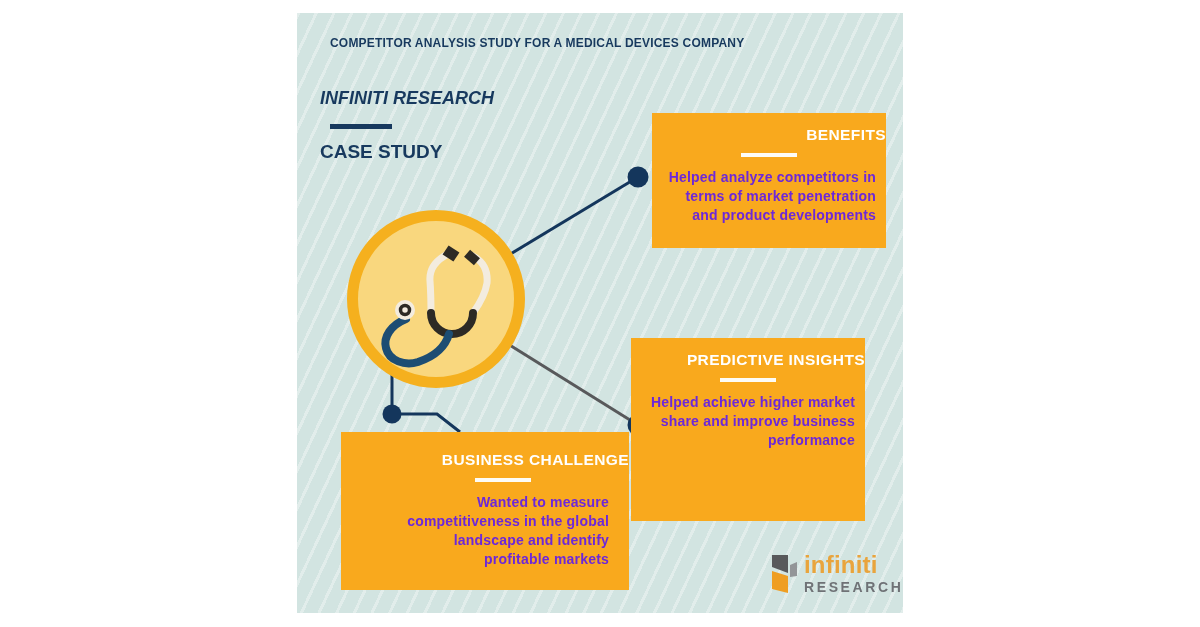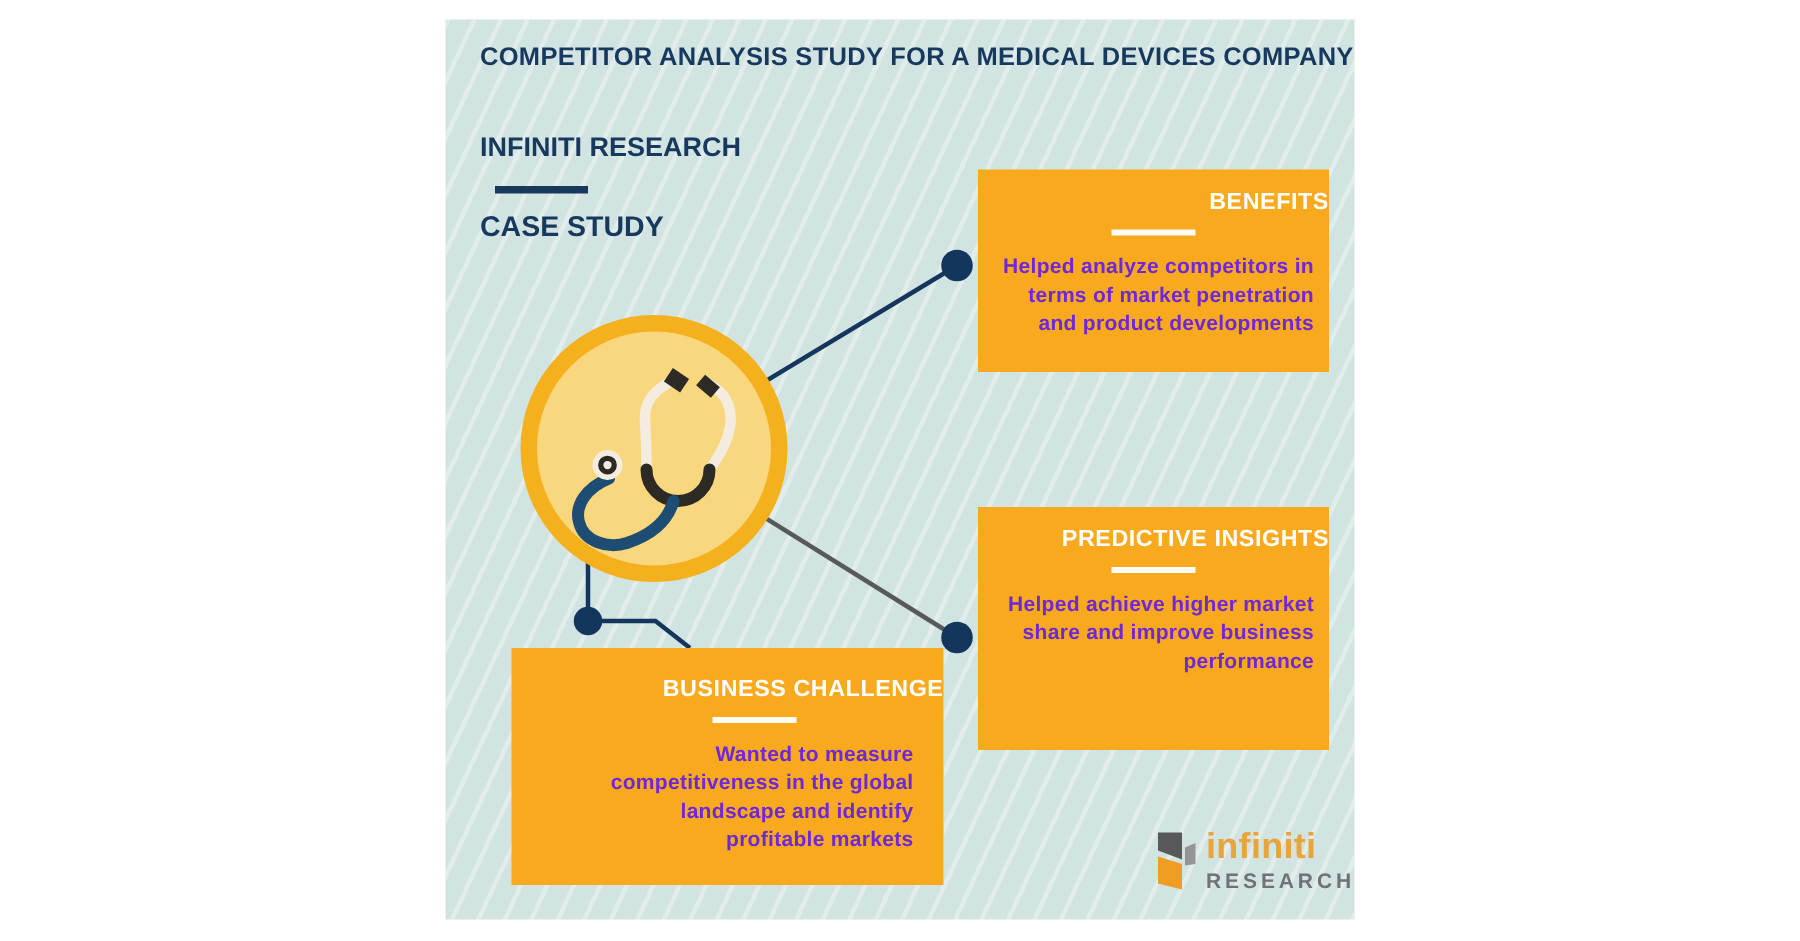--- a/index.html
+++ b/index.html
@@ -8,30 +8,30 @@
     font-family:"Liberation Sans","DejaVu Sans",sans-serif;overflow:hidden;
   }
   .panel{
     position:absolute;left:297px;top:13px;width:606px;height:600px;
     background-color:#d2e4e1;
     background-image:repeating-linear-gradient(115deg,
       rgba(255,255,255,0.35) 0px, rgba(255,255,255,0.35) 3px,
       rgba(255,255,255,0) 3px, rgba(255,255,255,0) 16px);
   }
   .hdr{position:absolute;left:23px;color:#17395e;font-weight:bold;z-index:2;}
-  .title{top:13px;width:588px;font-size:17px;line-height:24px;letter-spacing:0.2px;}
-  .brand{top:73px;font-size:18px;line-height:24px;}
+  .title{top:13px;width:588px;font-size:12px;line-height:35px;letter-spacing:0.2px;margin-left:10px;}
+  .brand{top:73px;font-size:18px;line-height:24px;font-style:italic;}
   .brand-rule{position:absolute;left:33px;top:111px;width:62px;height:5px;background:#17395e;z-index:2;}
   .casestudy{top:127px;font-size:19px;line-height:24px;}
   .card{
     position:absolute;background:#f9a91d;color:#ffffff;text-align:right;
     z-index:2;box-sizing:border-box;padding-top:13px;
   }
   .card-benefits{left:355px;top:100px;width:234px;height:135px;}
-  .card-predictive{left:355px;top:325px;width:234px;height:162px;}
+  .card-predictive{left:334px;top:325px;width:234px;height:183px;}
   .card-challenge{left:44px;top:419px;width:288px;height:158px;padding-top:19px;padding-left:36px;}
   .card-title{font-size:15.5px;font-weight:bold;letter-spacing:0.4px;}
   .card-rule{width:56px;height:4px;background:#fdfcf7;border:none;margin:9px auto 11px auto;}
   .card-body{
     font-size:14px;font-weight:bold;color:#6d28d9;line-height:1.36;
     letter-spacing:0.2px;padding:0 10px;
   }
   .card-challenge .card-body{padding:0 20px;}
   .diagram{position:absolute;left:0;top:0;z-index:1;}
   .logo{position:absolute;left:475px;top:538px;display:flex;align-items:center;z-index:2;}

